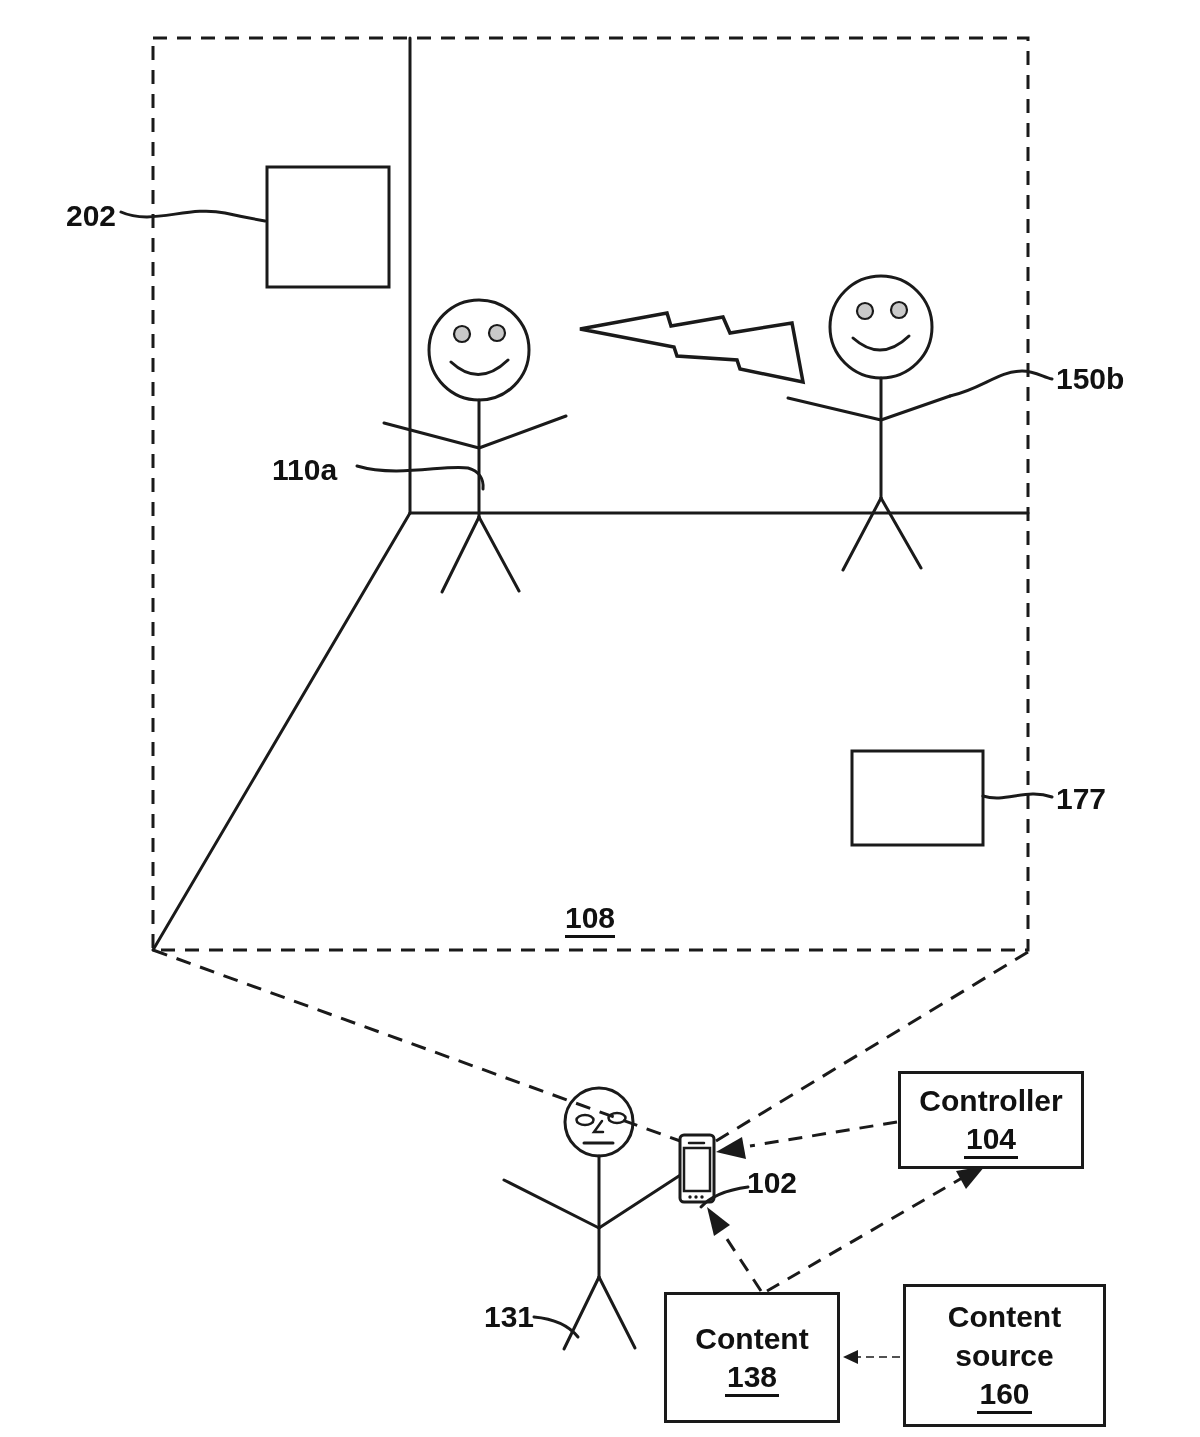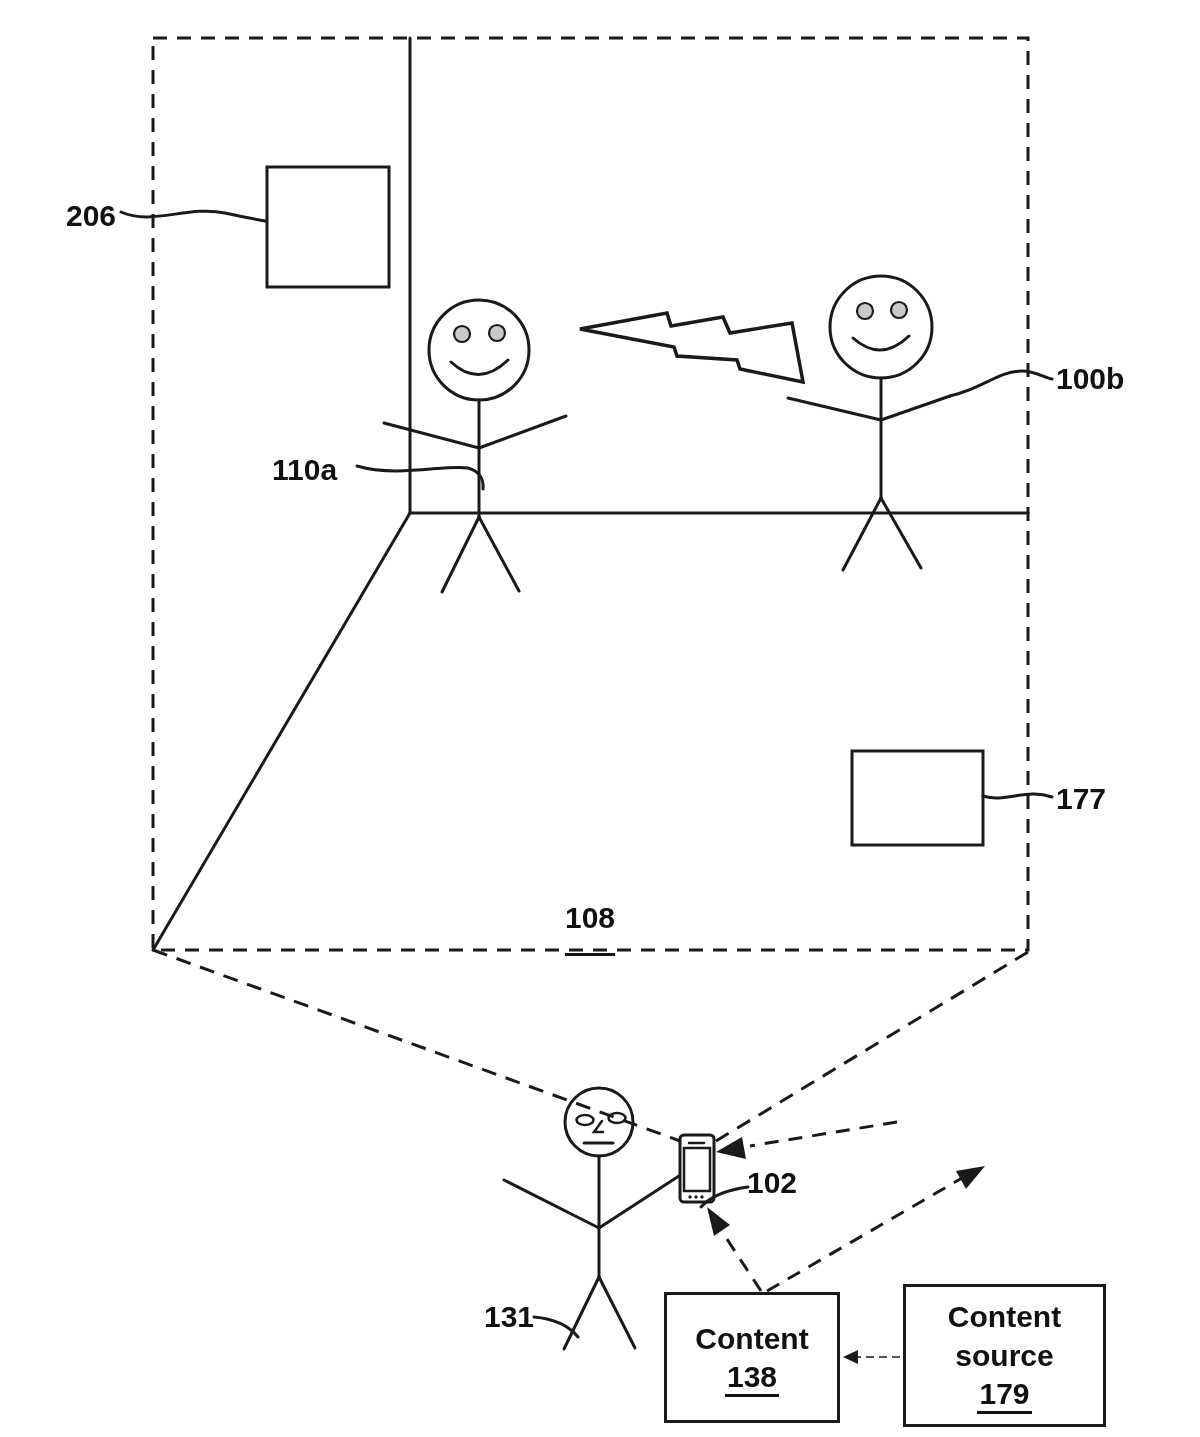--- a/index.html
+++ b/index.html
@@ -1,21 +1,21 @@
 <!DOCTYPE html>
 <html><head>
 <meta charset="utf-8">
 <style>
   html,body{margin:0;padding:0;background:#fff;}
   .figure{position:relative;width:1200px;height:1437px;background:#ffffff;overflow:hidden;
           font-family:"Liberation Sans",sans-serif;}
   .figure svg{position:absolute;left:0;top:0;}
   .ref-label{position:absolute;font-size:30px;font-weight:600;color:#111;
              white-space:nowrap;line-height:1;}
-  .underlined{border-bottom:3px solid #111;padding-bottom:20px;}
+  .underlined{border-bottom:3px solid #111;padding-bottom:2px;}
   .node-box{position:absolute;box-sizing:border-box;border:3px solid #1a1a1a;background:#fff;
             display:flex;flex-direction:column;align-items:center;justify-content:center;
             font-size:30px;font-weight:600;color:#111;line-height:1.3;text-align:center;}
   .node-ref{border-bottom:3px solid #111;padding:0 2px 1px 2px;line-height:1.1;margin-top:2px;}
 </style>
 </head>
 <body>
 
 <div class="figure">
 
@@ -111,33 +111,37 @@
       <line x1="767" y1="1291" x2="962" y2="1178" stroke-dasharray="14 10" stroke-linecap="butt"></line>
       <polygon points="985,1166 966,1189 956,1171" fill="#1a1a1a" stroke="none"></polygon>
     </g>
 
     <g>
       <line x1="900" y1="1357" x2="858" y2="1357" stroke-width="1.5" stroke-dasharray="8 5" stroke-linecap="butt"></line>
       <polygon points="843,1357 858,1350 858,1364" fill="#1a1a1a" stroke="none"></polygon>
     </g>
   </svg>
 
-  <div class="ref-label" style="left:66px;top:201px;">206</div>
+  <div class="ref-label" style="left:66px;top:201px;">202</div>
   <div class="ref-label" style="left:272px;top:455px;">110a</div>
-  <div class="ref-label" style="left:1056px;top:364px;">100b</div>
+  <div class="ref-label" style="left:1056px;top:364px;">150b</div>
   <div class="ref-label" style="left:1056px;top:784px;">177</div>
   <div class="ref-label underlined" style="left:565px;top:903px;">108</div>
   <div class="ref-label" style="left:747px;top:1168px;text-align:right;">102</div>
   <div class="ref-label" style="left:484px;top:1302px;">131</div>
 
+  <div class="node-box" style="left:898px;top:1071px;width:186px;height:98px;">
+    <div>Controller</div>
+    <div class="node-ref">104</div>
+  </div>
 
   <div class="node-box" style="left:664px;top:1292px;width:176px;height:131px;">
     <div>Content</div>
     <div class="node-ref">138</div>
   </div>
 
   <div class="node-box" style="left:903px;top:1284px;width:203px;height:143px;">
     <div>Content</div>
     <div>source</div>
-    <div class="node-ref">179</div>
+    <div class="node-ref">160</div>
   </div>
 
 </div>
 
 </body></html>

